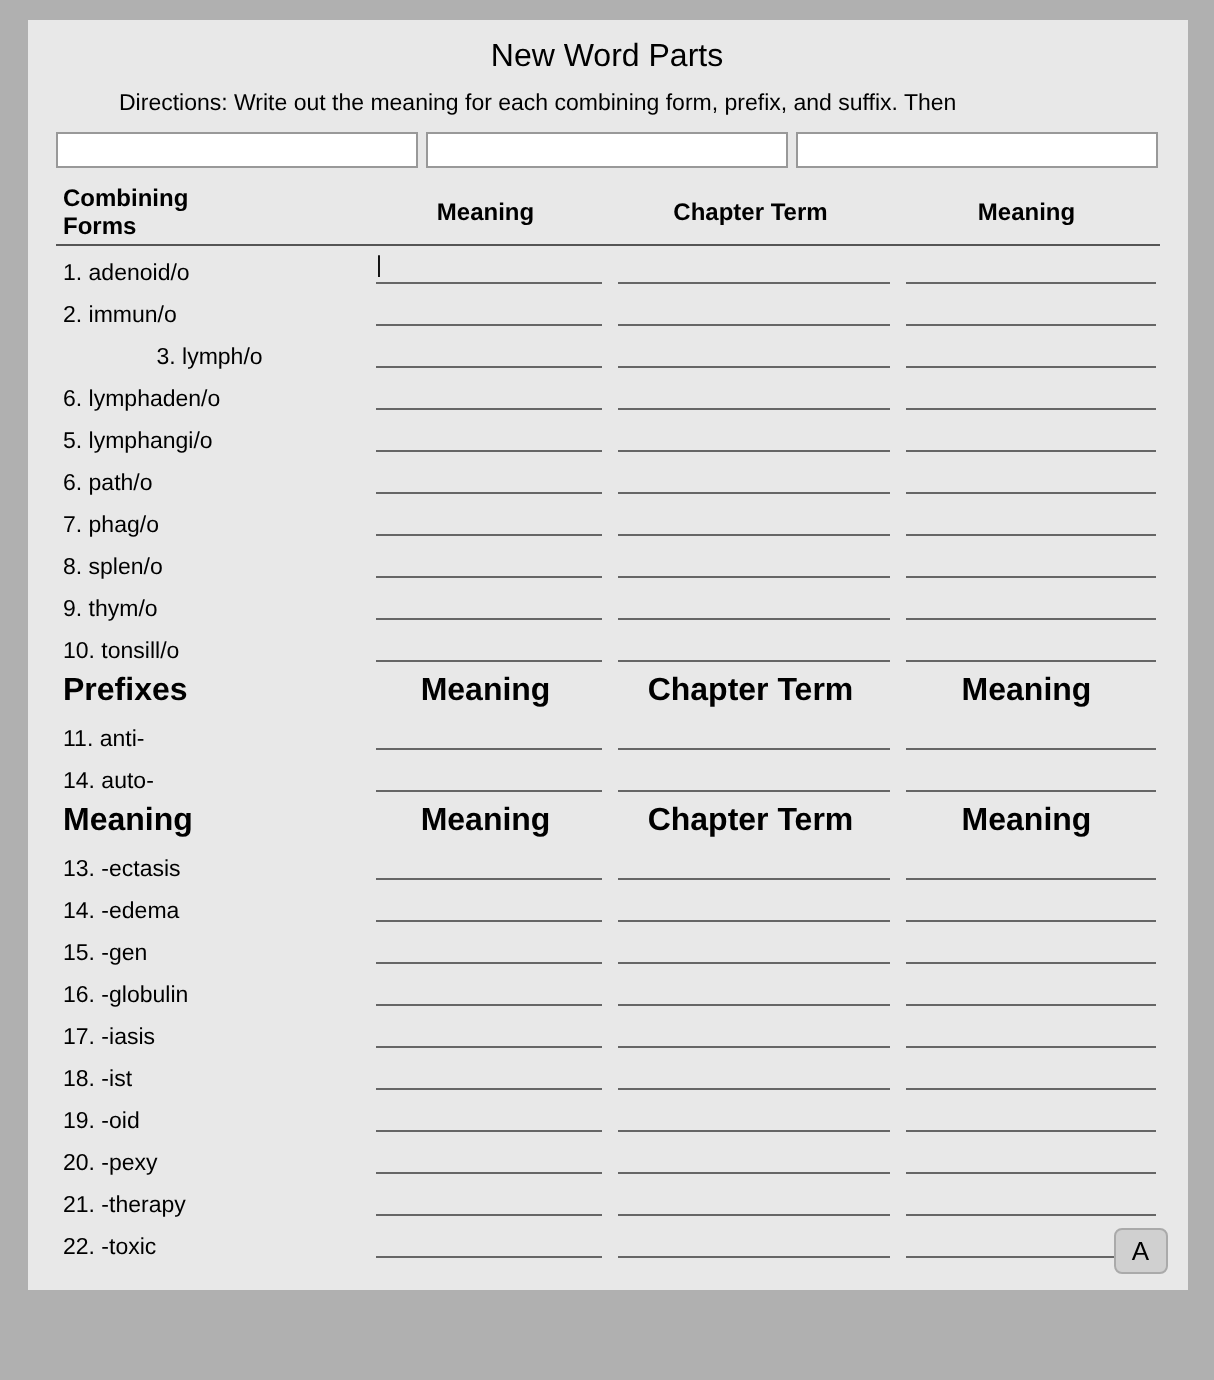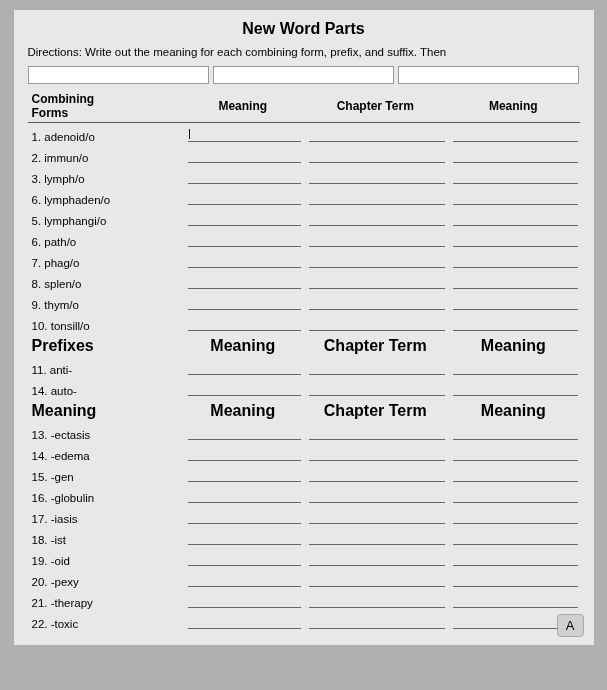--- a/index.html
+++ b/index.html
@@ -15,27 +15,28 @@
     .page {
       background: #e8e8e8;
       width: 580px;
       margin: 10px auto;
       padding: 10px 14px 14px 14px;
       position: relative;
     }
     .title {
       text-align: center;
       font-size: 16px;
-      font-weight: bold;
+      font-weight: normal;
       margin-bottom: 6px;
     }
     .directions {
       font-size: 11.5px;
       margin-bottom: 6px;
       line-height: 1.4;
+      margin-left: 32px;
     }
     .top-boxes {
       display: flex;
       gap: 4px;
       margin-bottom: 6px;
     }
     .top-box {
       height: 18px;
       border: 1px solid #999;
       background: white;
@@ -154,21 +155,21 @@
             <input type="text" class="underline-input" style="">
           </td>
           <td>
             <input type="text" class="underline-input" style="">
           </td>
           <td>
             <input type="text" class="underline-input" style="">
           </td>
         </tr>
         <tr class="data-row">
-          <td style="font-style: normal;">3. lymph/o</td>
+          <td style="font-style: normal; text-align: center;">3. lymph/o</td>
           <td>
             <input type="text" class="underline-input" style="">
           </td>
           <td>
             <input type="text" class="underline-input" style="">
           </td>
           <td>
             <input type="text" class="underline-input" style="">
           </td>
         </tr>

